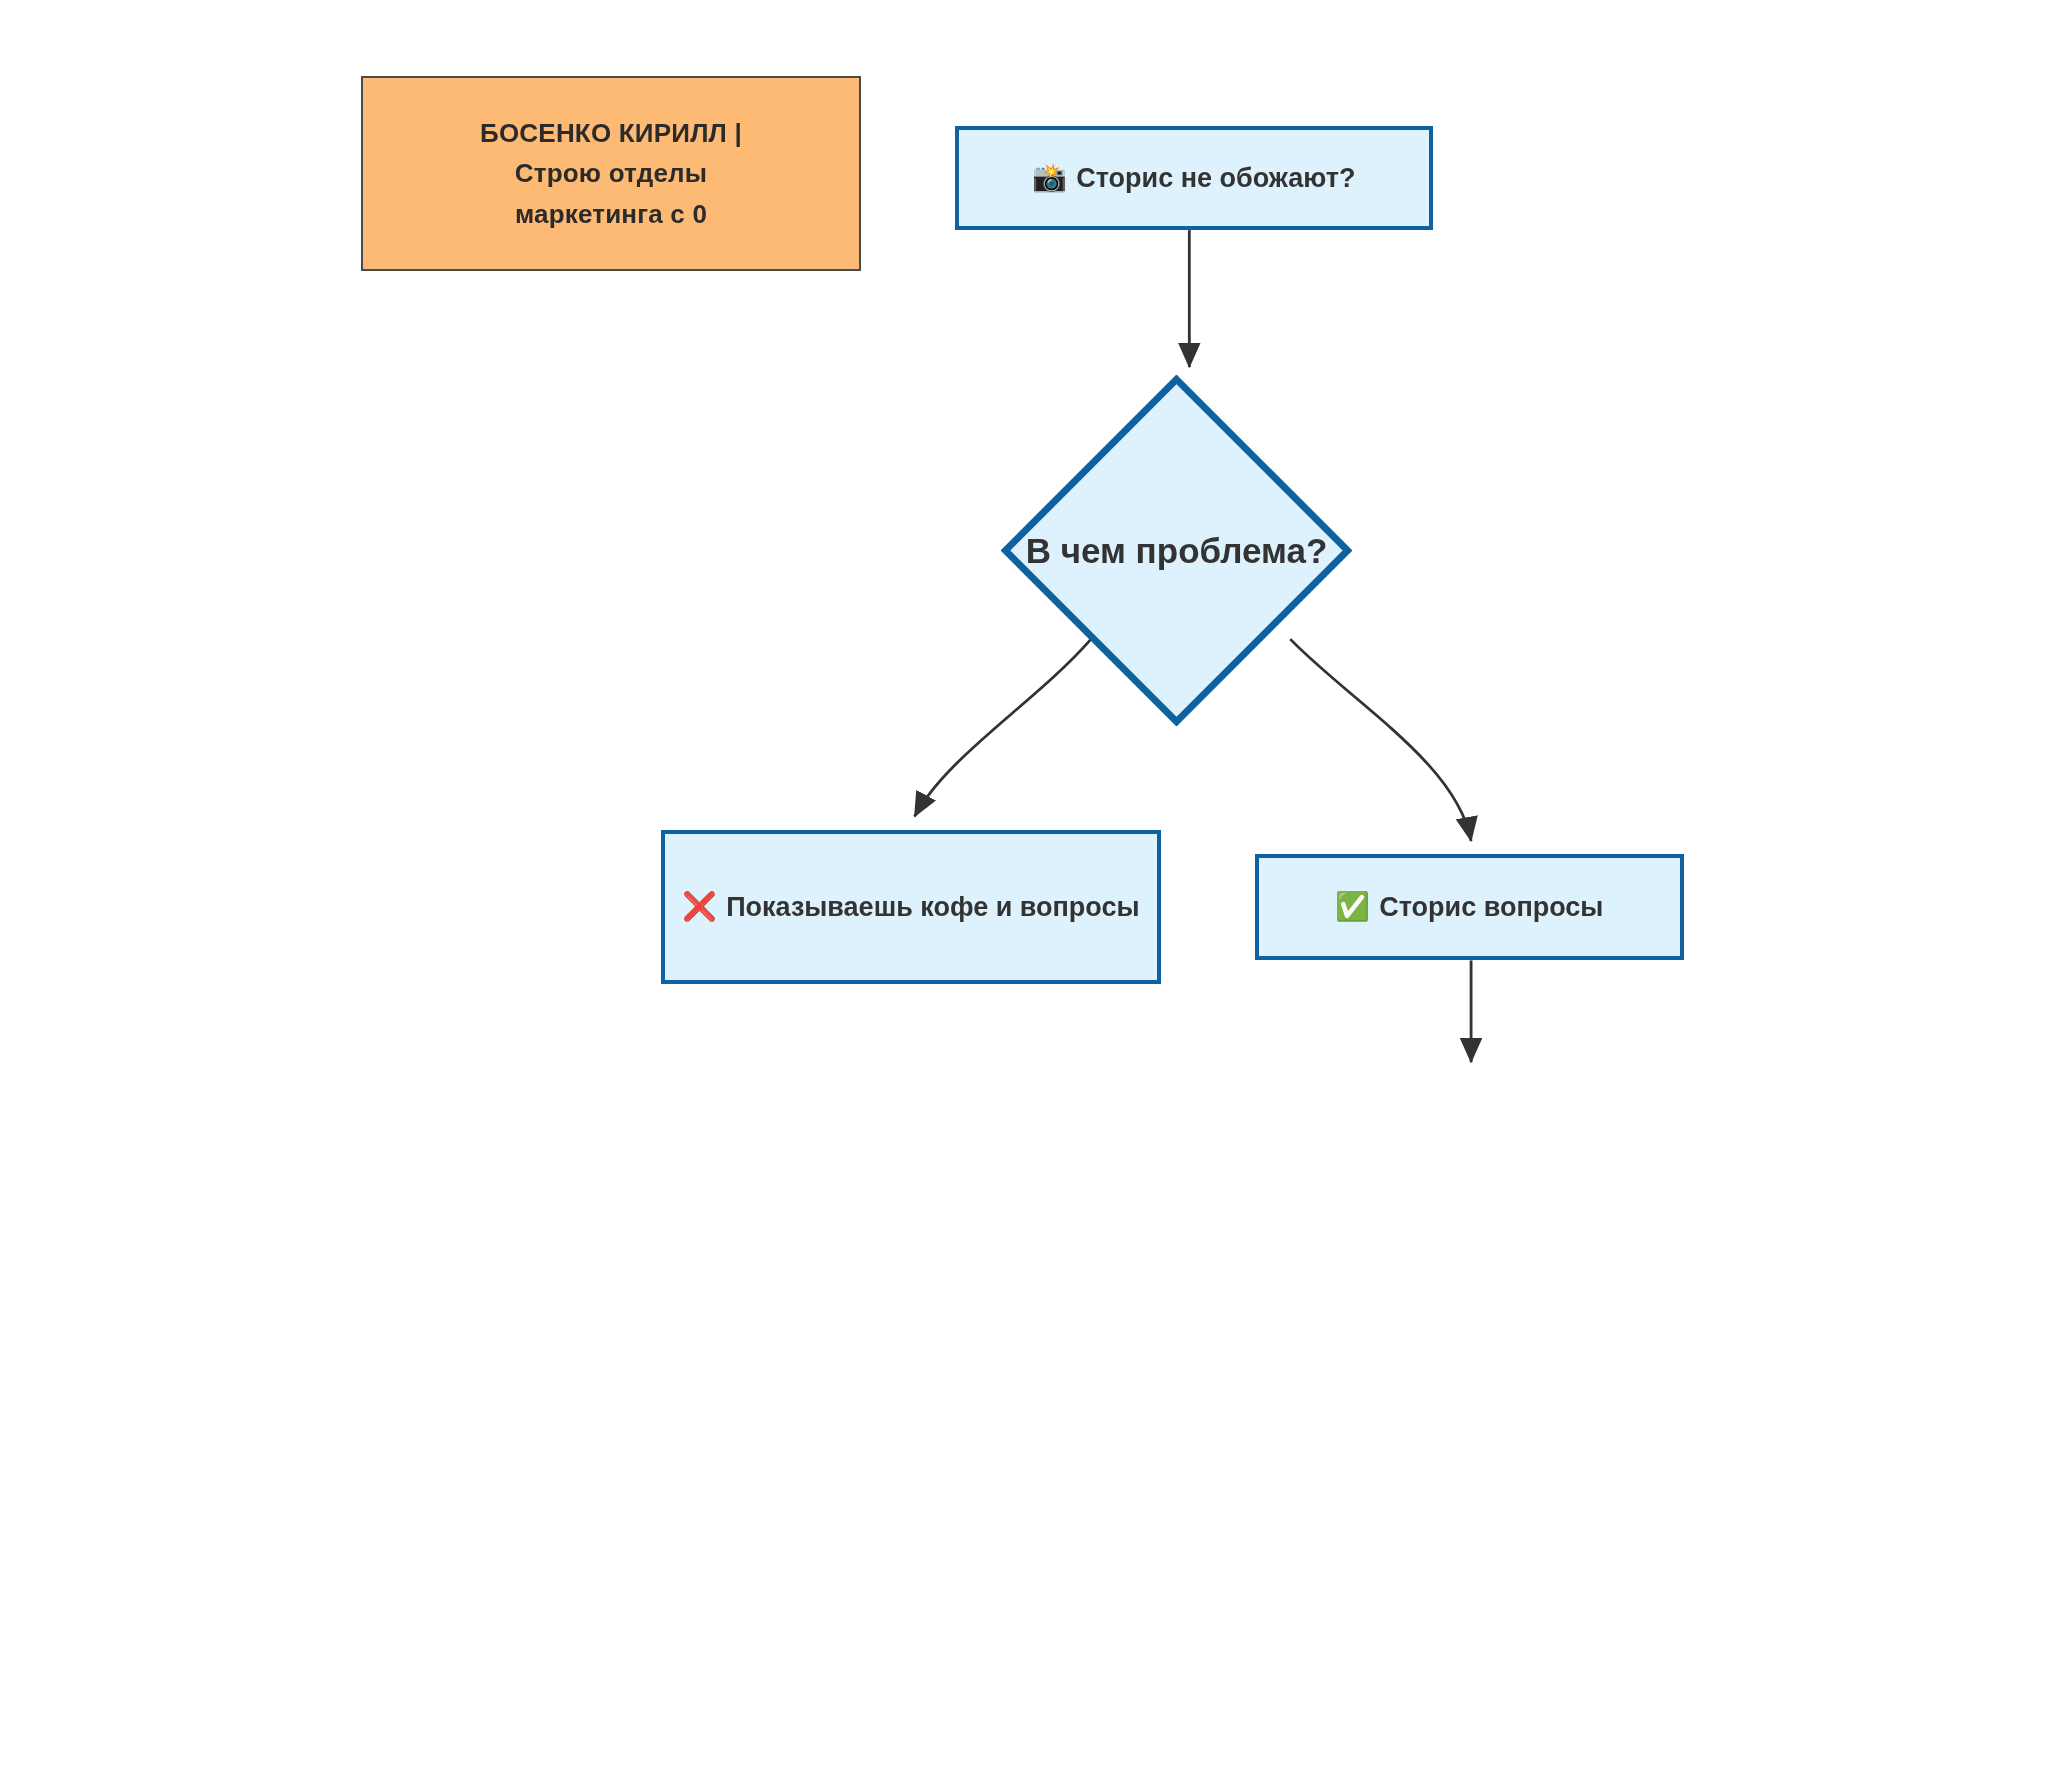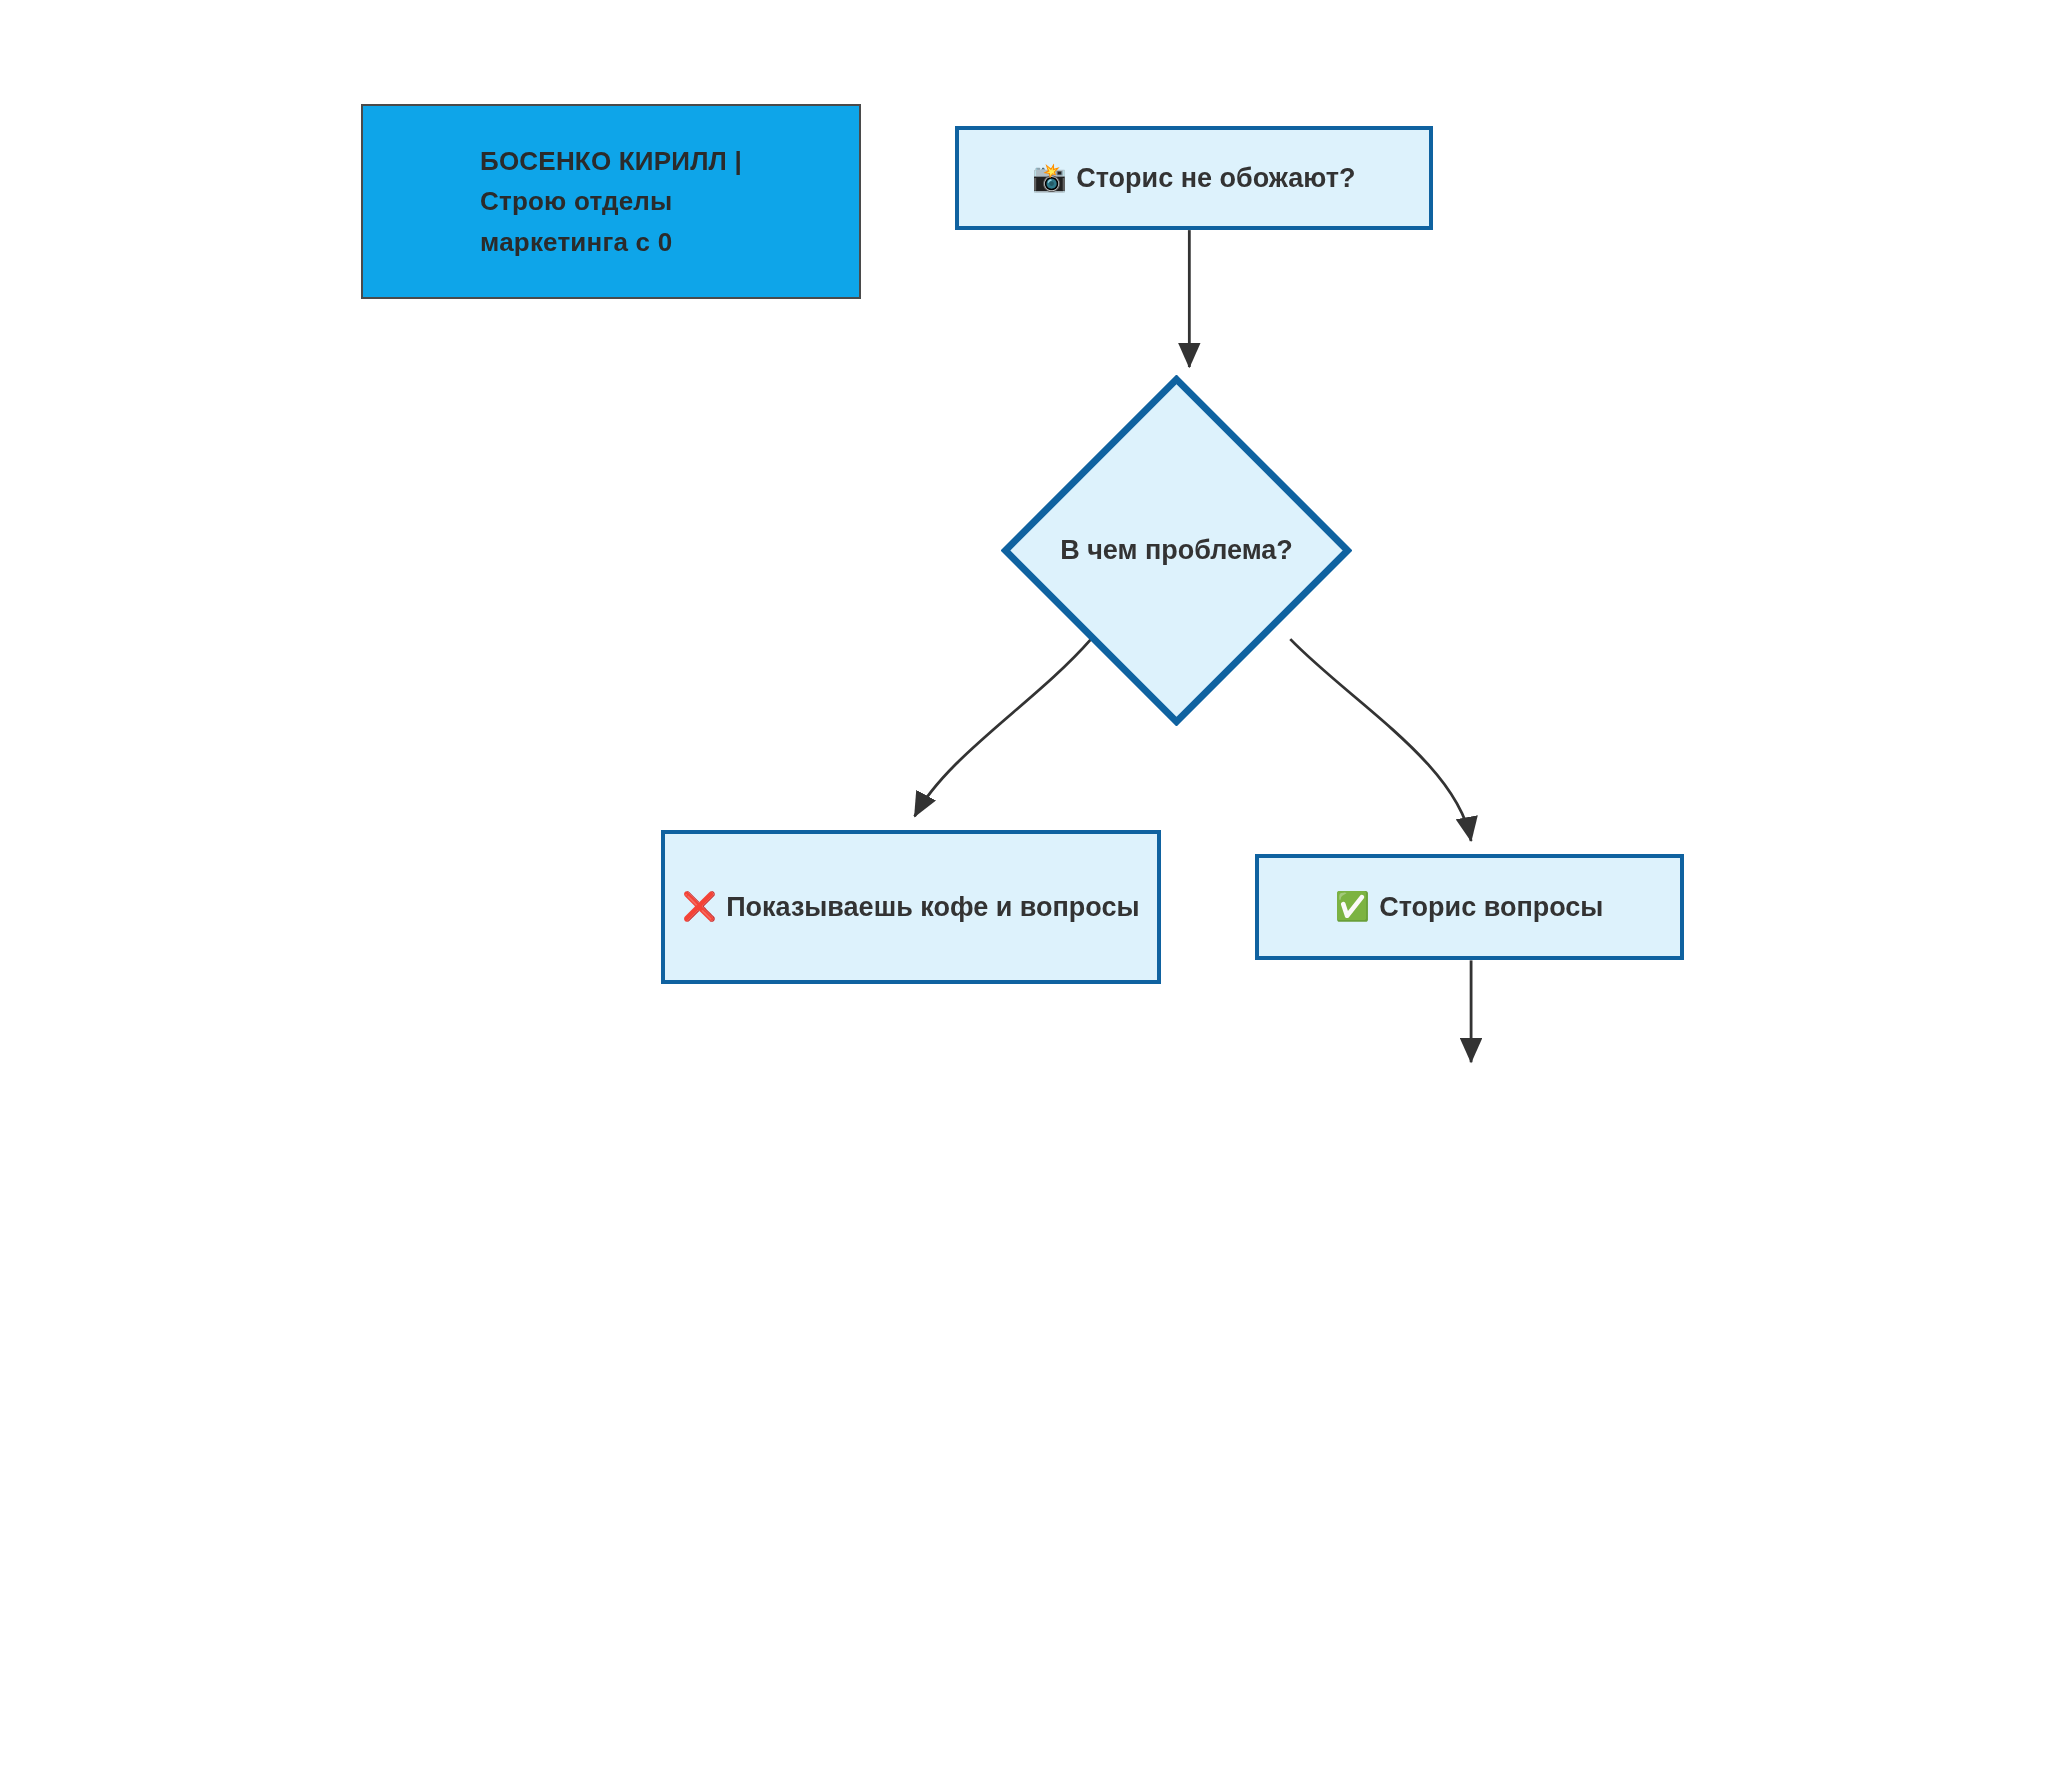--- a/index.html
+++ b/index.html
@@ -14,29 +14,30 @@
     position: relative;
     width: 2046px;
     height: 1790px;
     background: #ffffff;
     overflow: hidden;
   }
   
   .credit-box {
     position: absolute;
     left: 361px;
-    top: 104px;
+    top: 76px;
     width: 500px;
     height: 195px;
-    background: #0ea5e9;
+    background: #fdba74;
     border: 2.6px solid #4a4a4a;
     box-sizing: border-box;
     display: flex;
     align-items: center;
     justify-content: center;
+    text-align: center;
   }
   .credit-text {
     font-size: 26px;
     line-height: 1.55;
     color: #2b2b2b;
     font-weight: 700;
     letter-spacing: 0.2px;
     white-space: pre-line;
     padding: 0 23px;
   }
@@ -85,21 +86,21 @@
   #node-decision .diamond-shape {
     position: absolute;
     inset: 0;
   }
   #node-decision .diamond-label {
     position: absolute;
     inset: 0;
     display: flex;
     align-items: center;
     justify-content: center;
-    font-size: 27px;
+    font-size: 35px;
     color: #333333;
     font-weight: 600;
     text-align: right;
     pointer-events: none;
   }
   
   #edges {
     position: absolute;
     left: 0;
     top: 0;

